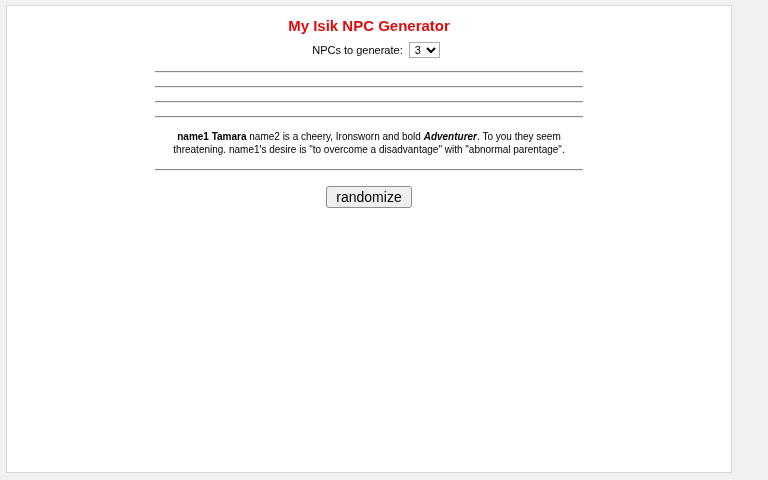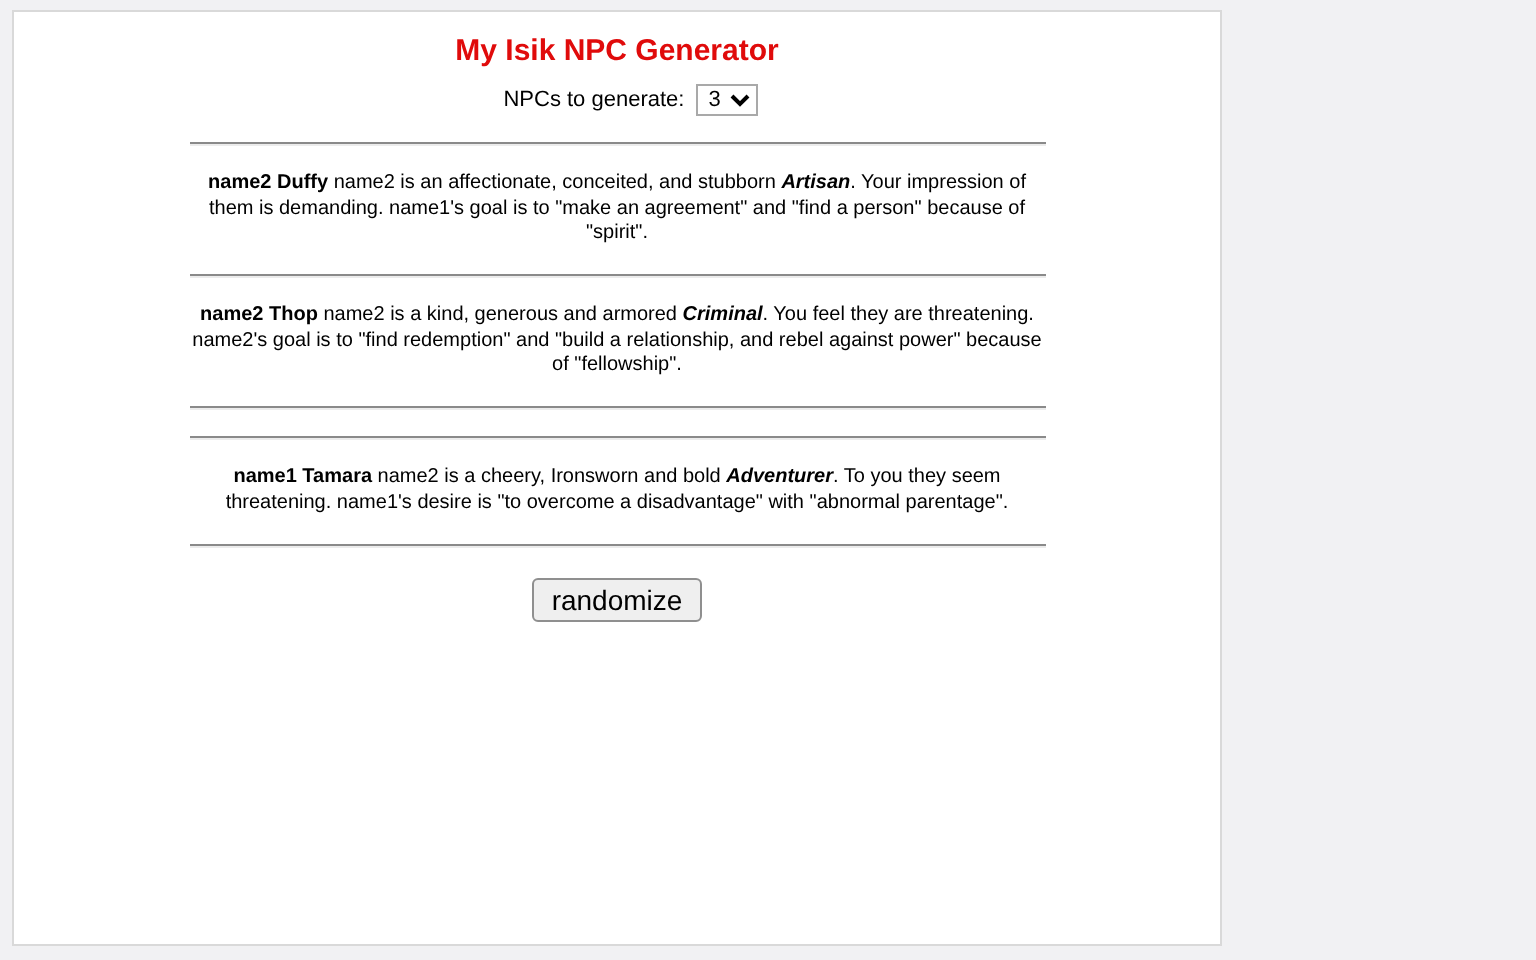--- a/index.html
+++ b/index.html
@@ -8,21 +8,21 @@
     padding: 0;
     width: 768px;
     height: 480px;
     background: #f1f1f3;
     font-family: "Liberation Sans", sans-serif;
   }
   .page {
     position: absolute;
     top: 5px;
     left: 6px;
-    width: 605px;
+    width: 726px;
     height: 468px;
     background: #ffffff;
     border: 1px solid #d9d9d9;
     overflow: hidden;
   }
   .title {
     margin: 11px 0 8px 0;
     text-align: center;
     color: #e00b0b;
     font-size: 15px;
@@ -86,23 +86,21 @@
   <div class="controls">
     <span>NPCs to generate:</span>
     <select>
       <option selected="">3</option>
     </select>
   </div>
 
   <div class="npc-list">
 
       <hr>
-      <p><b>name2 Duffy</b> name2 is an affectionate, conceited, and stubborn <b><i>Artisan</i></b>. Your impression of them is demanding. name1's goal is to "make an agreement" and "find a person" because of "spirit".</p>
       <hr>
-      <p><b>name2 Thop</b> name2 is a kind, generous and armored <b><i>Criminal</i></b>. You feel they are threatening. name2's goal is to "find redemption" and "build a relationship, and rebel against power" because of "fellowship".</p>
       <hr>
       <hr>
       <p><b>name1 Tamara</b> name2 is a cheery, Ironsworn and bold <b><i>Adventurer</i></b>. To you they seem threatening. name1's desire is "to overcome a disadvantage" with "abnormal parentage".</p>
       <hr>
     </div>
 
   <div class="button-row">
     <button>randomize</button>
   </div>
 

